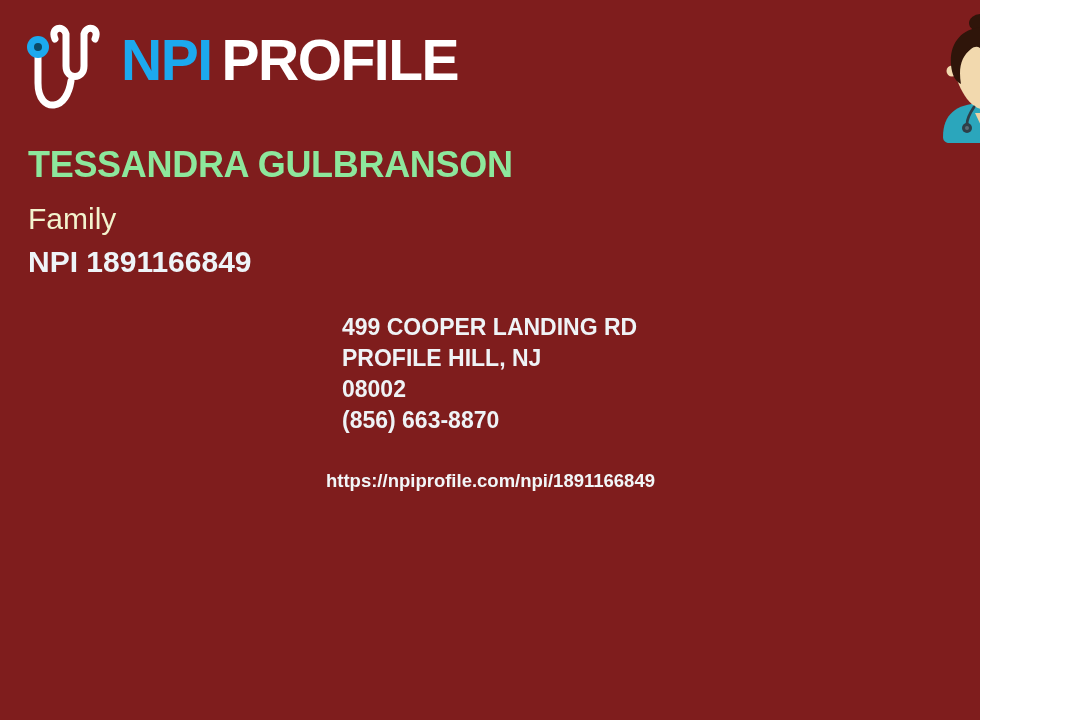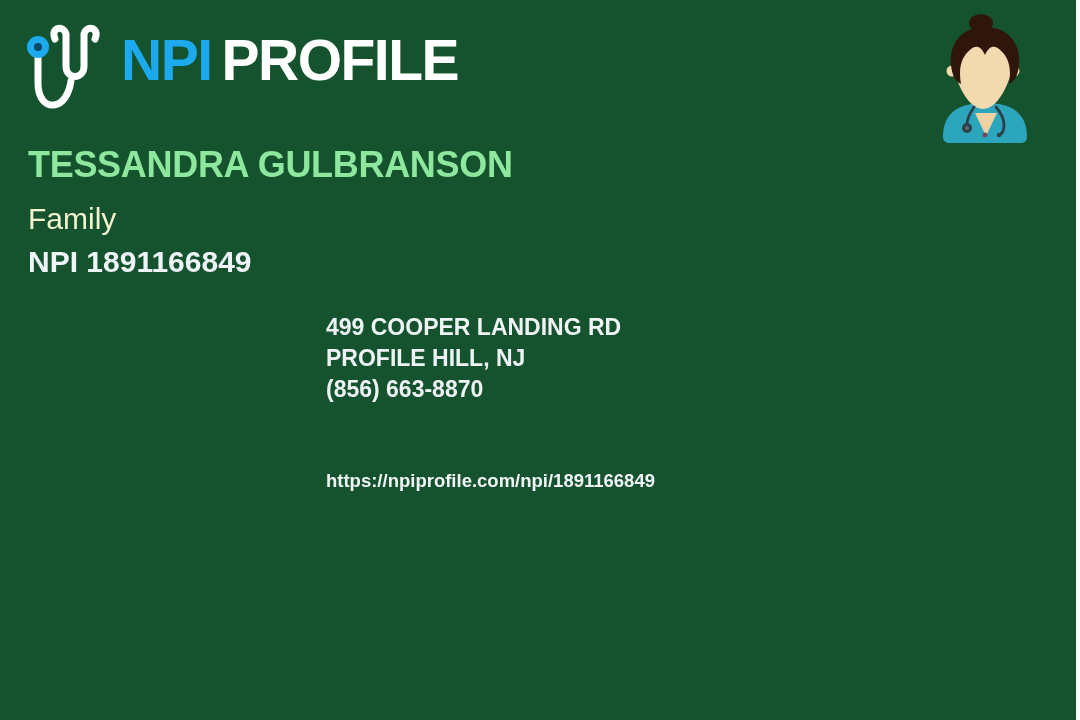--- a/index.html
+++ b/index.html
@@ -1,22 +1,22 @@
 <!DOCTYPE html>
 <html><head>
 <meta charset="utf-8">
 <style>
   * { margin: 0; padding: 0; box-sizing: border-box; }
   html, body { width: 1080px; height: 720px; }
   body { font-family: "Liberation Sans", sans-serif; }
   .stage {
     position: relative;
-    width: 1076px;
+    width: 980px;
     height: 720px;
-    background: #14532d;
+    background: #7f1d1d;
     overflow: hidden;
   }
   
   .logo-row { position: absolute; left: 24px; top: 22px; width: 520px; height: 92px; }
   .logo-icon { position: absolute; left: 0; top: 2px; }
   .logo-text {
     position: absolute; left: 97px; top: -8px;
     font-size: 57px; font-weight: bold; letter-spacing: -1.5px;
     line-height: 92px; white-space: nowrap;
   }
@@ -36,21 +36,21 @@
     color: #f3f3ce;
   }
   .provider-npi {
     position: absolute; left: 28px; top: 245px;
     font-size: 30px; font-weight: bold;
     color: #eef4f8;
     text-align: center;
   }
   
   .address-block {
-    position: absolute; left: 326px; top: 312px;
+    position: absolute; left: 342px; top: 312px;
     font-size: 23px; font-weight: 600; line-height: 31px;
     color: #eff3f6;
   }
   .profile-url {
     position: absolute; left: 326px; top: 470px;
     font-size: 18.5px; font-weight: 700;
     color: #f2f6f8; text-decoration: none;
   }
   
   .footer-wordmark {
@@ -103,19 +103,20 @@
     <circle cx="49" cy="122" r="2.4" fill="#7c4650"></circle>
   </svg>
 
   <h1 class="provider-name">TESSANDRA GULBRANSON</h1>
   <div class="provider-taxonomy">Family</div>
   <div class="provider-npi">NPI 1891166849</div>
 
   <div class="address-block">
     <div>499 COOPER LANDING RD</div>
     <div>PROFILE HILL, NJ</div>
+    <div>08002</div>
     <div>(856) 663-8870</div>
   </div>
 
   <a class="profile-url" href="#">https://npiprofile.com/npi/1891166849</a>
 
 
 </div>
 
 </body></html>

